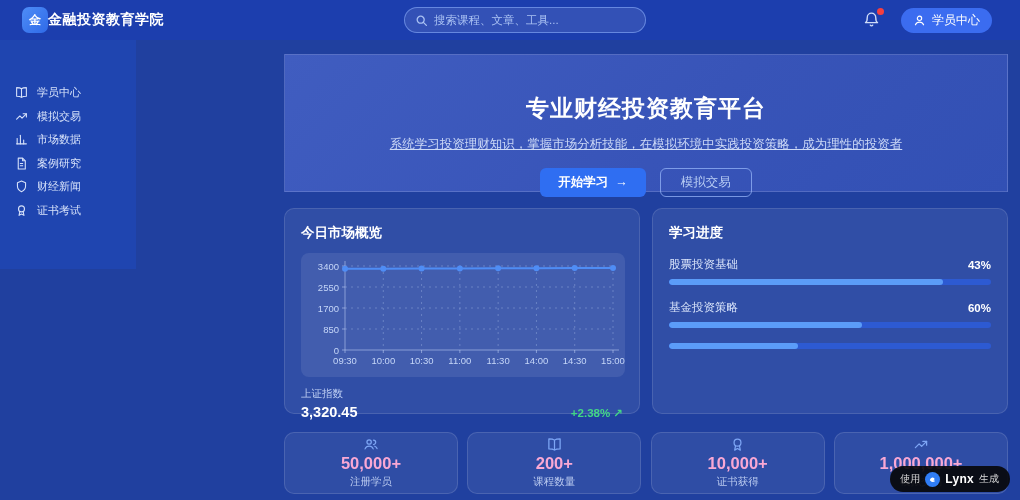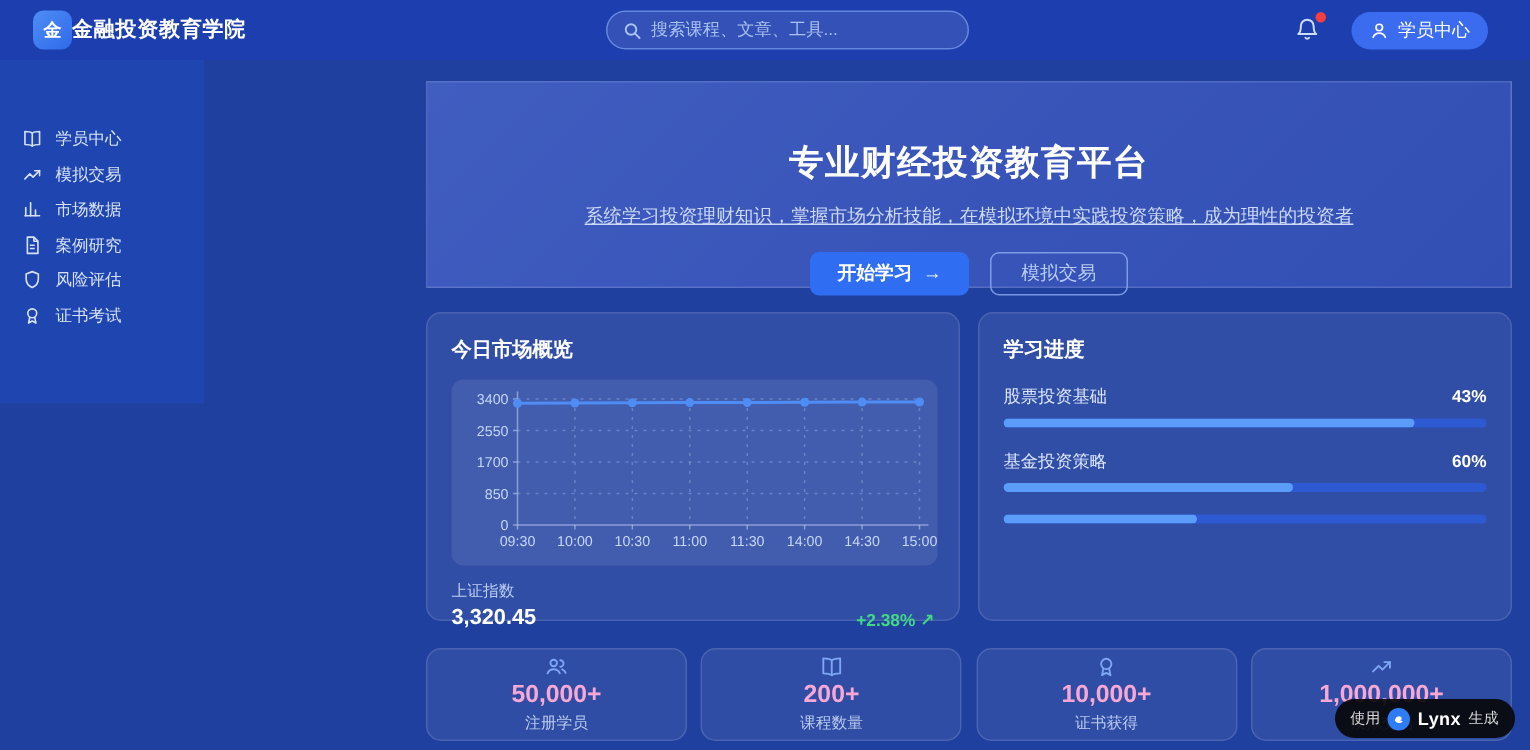--- a/index.html
+++ b/index.html
@@ -225,21 +225,21 @@
         </svg>
       </span>
       <span>案例研究</span>
     </div>
     <div class="nav-item">
       <span>
         <svg width="13" height="13" viewBox="0 0 24 24" fill="none" stroke="currentColor" stroke-width="2" stroke-linejoin="round">
           <path d="M12 2 4.5 5v6c0 5 3.2 8.6 7.5 10.5 4.3-1.9 7.5-5.5 7.5-10.5V5z"></path>
         </svg>
       </span>
-      <span>风险评估</span>
+      <span>财经新闻</span>
     </div>
     <div class="nav-item">
       <span>
         <svg width="13" height="13" viewBox="0 0 24 24" fill="none" stroke="currentColor" stroke-width="2" stroke-linejoin="round">
           <circle cx="12" cy="9" r="5.5"></circle>
             <path d="M9 13.5 7.5 21l4.5-2.5L16.5 21 15 13.5"></path>
         </svg>
       </span>
       <span>证书考试</span>
     </div>

